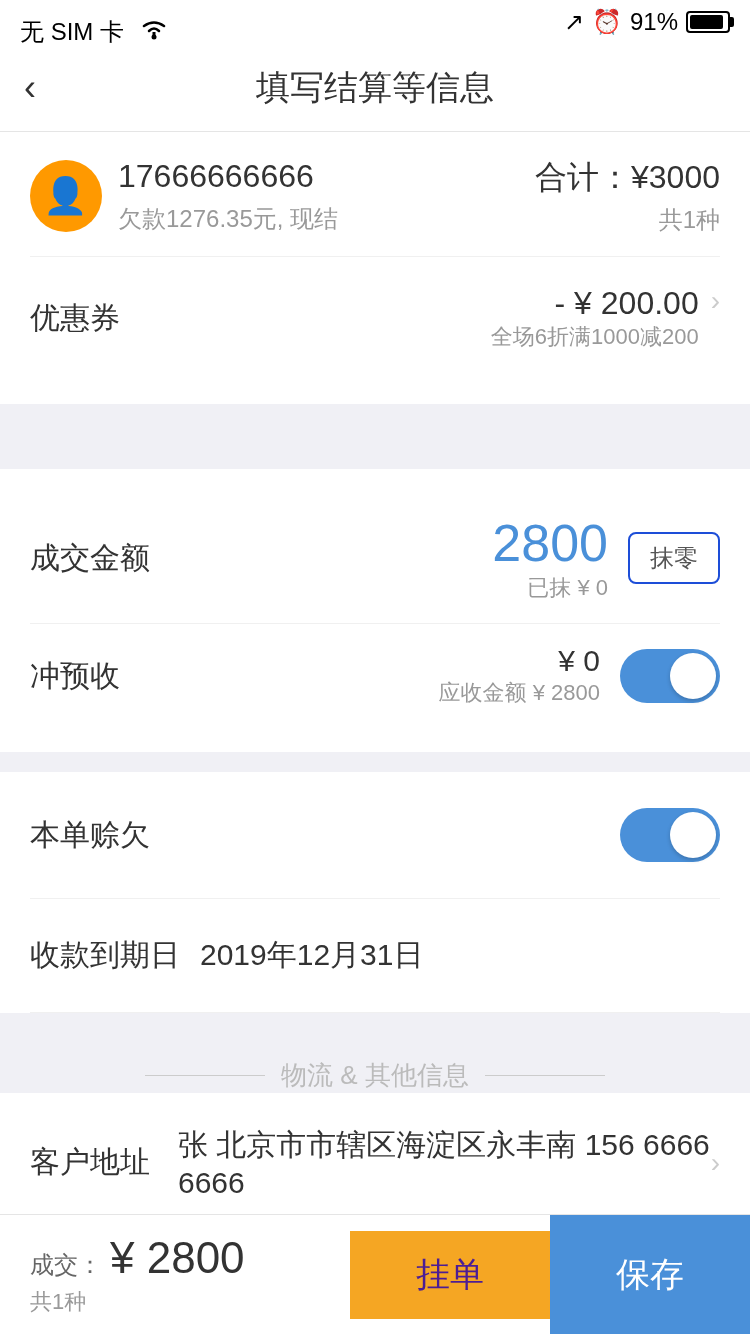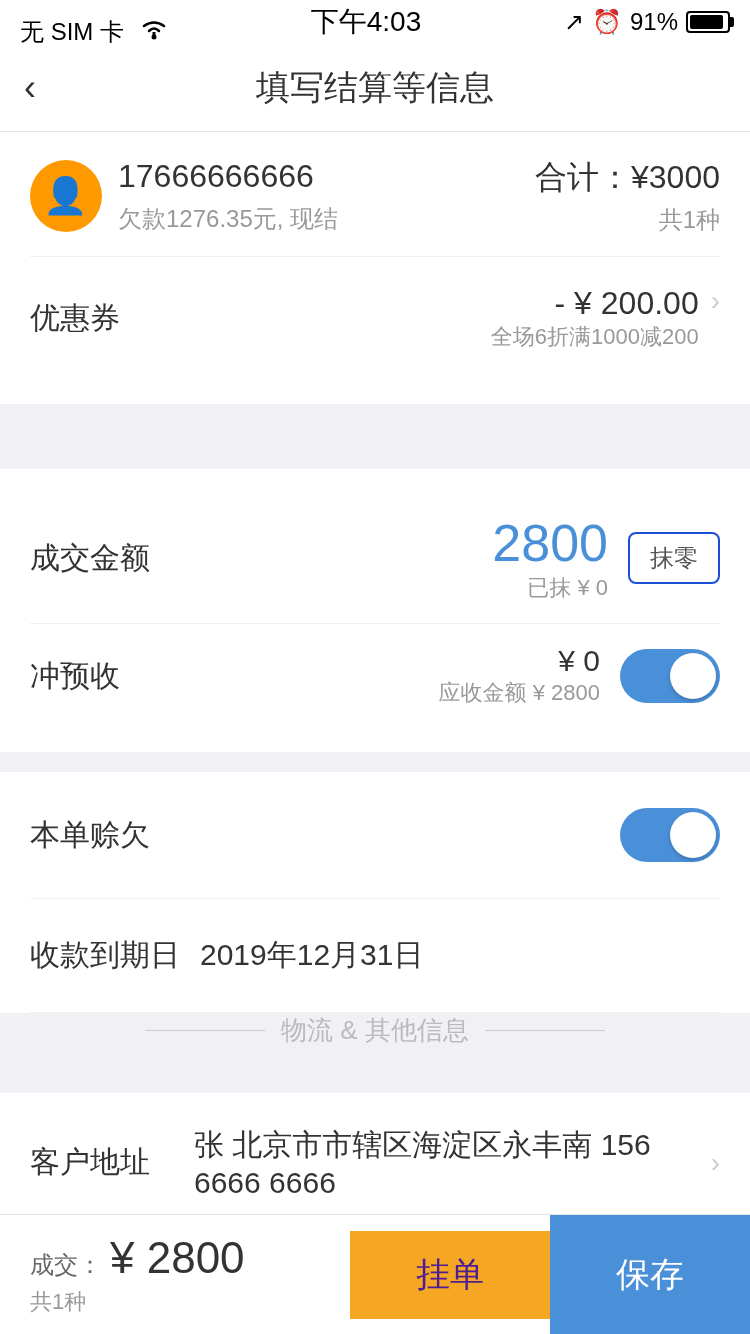--- a/index.html
+++ b/index.html
@@ -292,21 +292,21 @@
     .due-date {
       font-size: 30px;
       color: #333;
     }
 
     
     .logistics-divider {
       height: 80px;
       background: #f0f0f5;
       display: flex;
-      align-items: flex-start;
+      align-items: flex-end;
       justify-content: center;
     }
     .logistics-text {
       font-size: 26px;
       color: #bbb;
       position: relative;
       display: flex;
       align-items: center;
       gap: 16px;
     }
@@ -326,21 +326,21 @@
     .address-row {
       display: flex;
       align-items: center;
       justify-content: space-between;
       padding: 32px 0;
     }
     .address-label {
       font-size: 30px;
       color: #333;
       flex-shrink: 0;
-      margin-right: 44px;
+      margin-right: 28px;
     }
     .address-value {
       font-size: 30px;
       color: #333;
       flex: 1;
     }
 
     
     .gray-area {
       background: #f0f0f5;
@@ -417,21 +417,20 @@
     <span>无 SIM 卡</span>
     <span>
       <svg width="28" height="22" viewBox="0 0 28 22">
         <path d="M14 18 Q14 14 14 14" stroke="#000" stroke-width="3" fill="none"></path>
         <path d="M9 13 Q14 8 19 13" stroke="#000" stroke-width="2.5" fill="none" stroke-linecap="round"></path>
         <path d="M4 8 Q14 1 24 8" stroke="#000" stroke-width="2.5" fill="none" stroke-linecap="round"></path>
         <circle cx="14" cy="19" r="2.5" fill="#000"></circle>
       </svg>
     </span>
   </div>
-  <div class="status-center">下午4:03</div>
   <div class="status-right">
     <span>↗</span>
     <span>⏰</span>
     <span>91%</span>
     <span class="battery">
       <span class="battery-fill"></span>
     </span>
   </div>
 </div>
 

